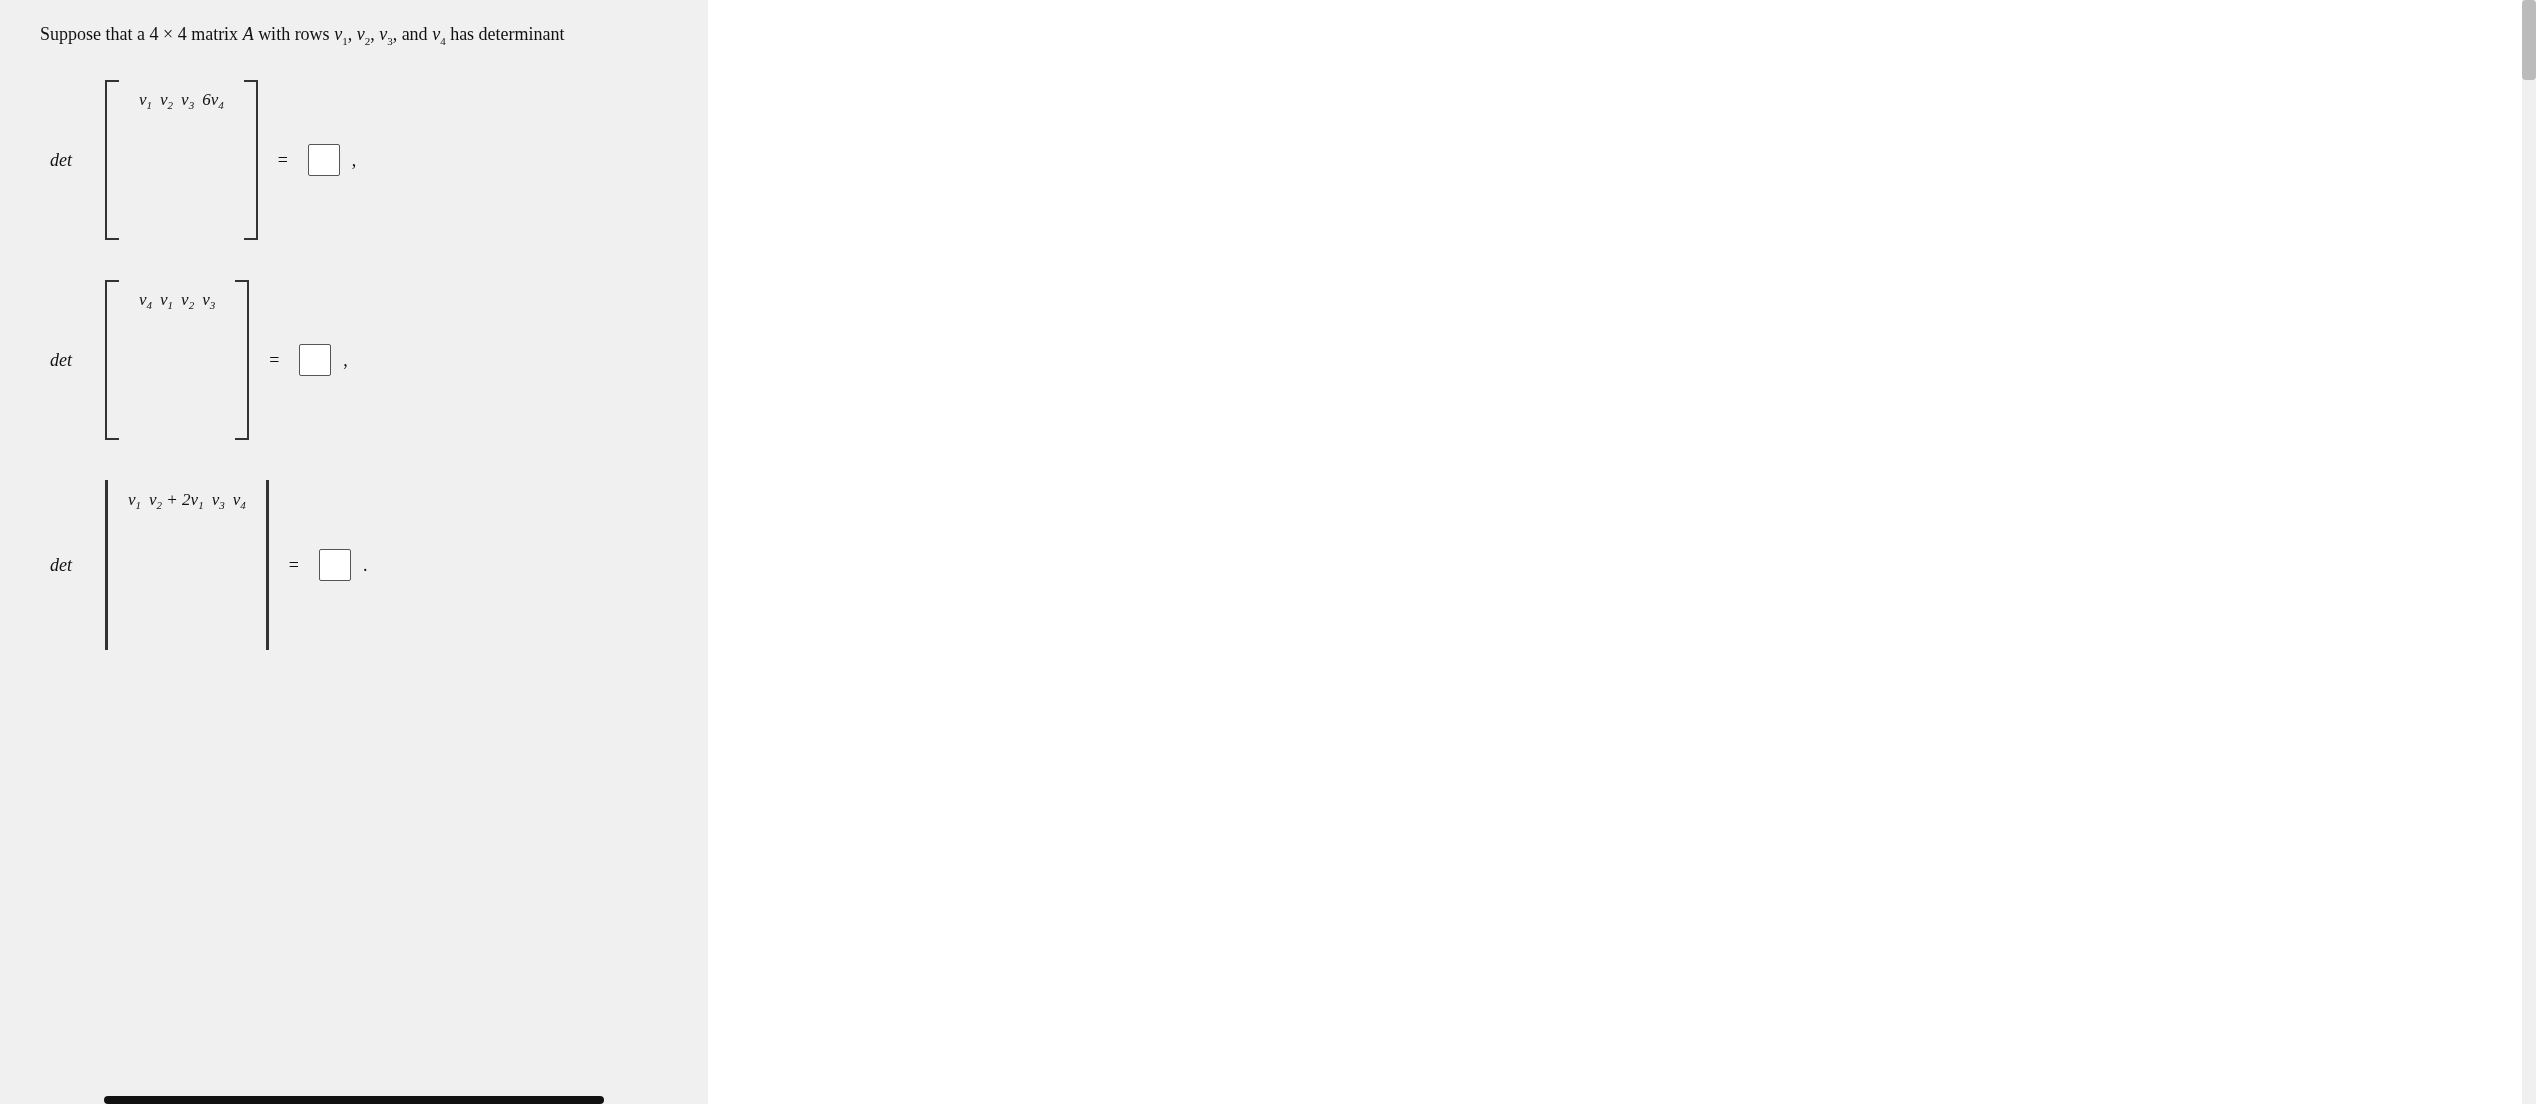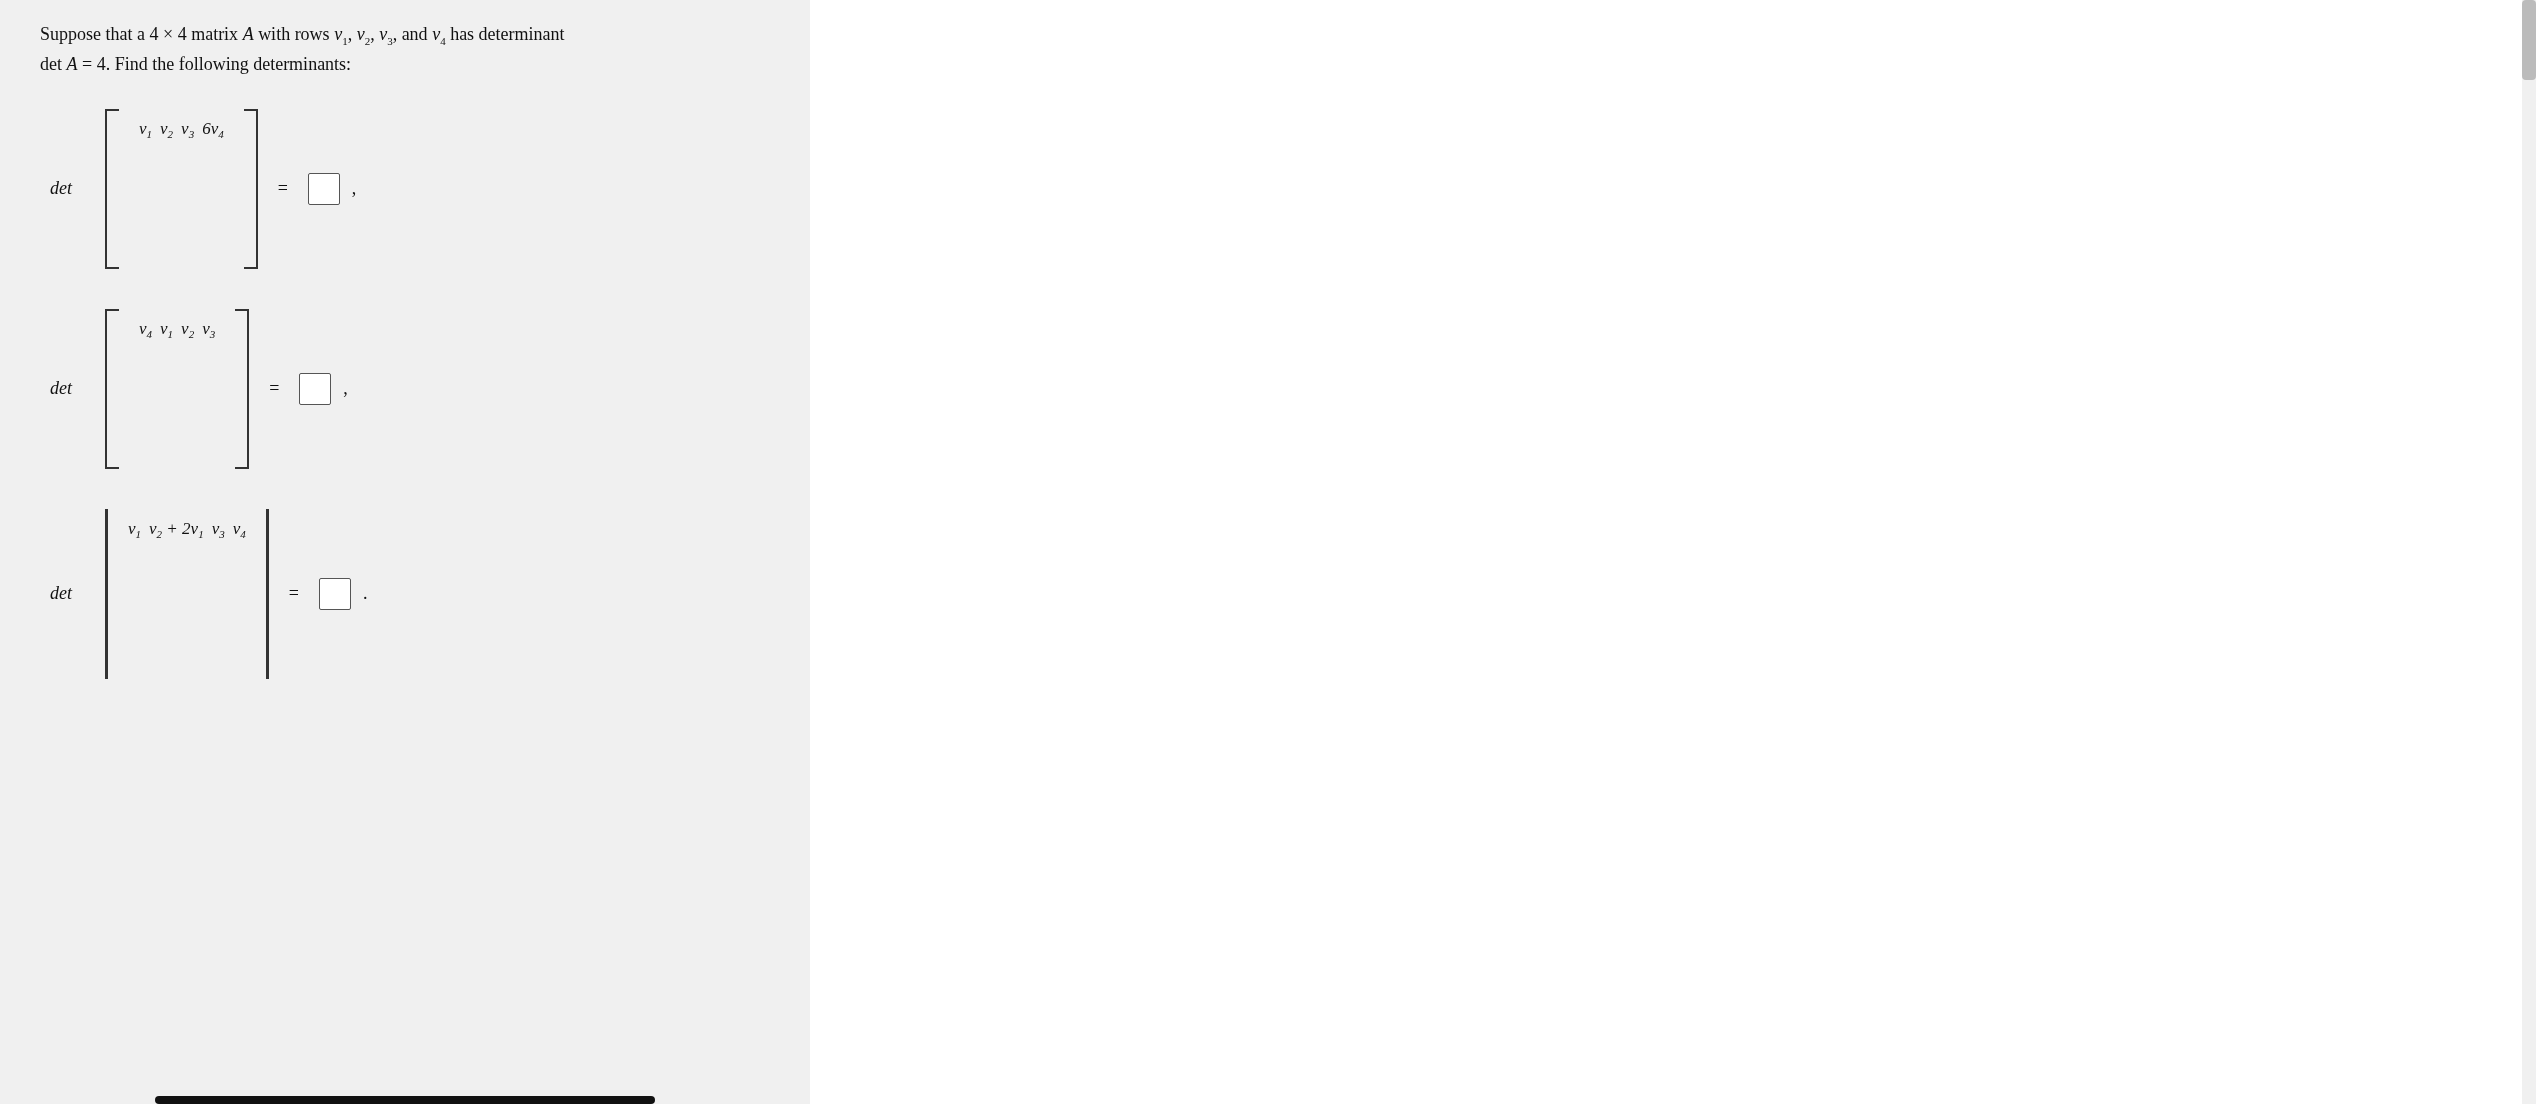--- a/index.html
+++ b/index.html
@@ -6,21 +6,21 @@
     body {
       background: #ffffff;
       font-family: 'Times New Roman', Times, serif;
       font-size: 18px;
       display: flex;
       width: 2536px;
       height: 1104px;
     }
 
     .main-panel {
-      width: 810px;
+      width: 708px;
       min-height: 1104px;
       background: #f0f0f0;
       padding: 20px 40px 40px 40px;
       position: relative;
     }
 
     .right-panel {
       flex: 1;
       background: #ffffff;
     }
@@ -176,23 +176,20 @@
 <div class="main-panel">
 
   <div class="problem-text">
     <div>
       Suppose that a 4 × 4 matrix <span class="math-italic">A</span> with rows
       <span class="math-italic">v</span><sub>1</sub>,
       <span class="math-italic">v</span><sub>2</sub>,
       <span class="math-italic">v</span><sub>3</sub>, and
       <span class="math-italic">v</span><sub>4</sub> has determinant
     </div>
-    <div>
-      det <span class="math-italic">A</span> = 4. Find the following determinants:
-    </div>
   </div>
 
   <div class="determinants-section">
 
     <div class="det-row">
       <span class="det-label">det</span>
       <div class="matrix-bracket" style="height: 160px;">
         <div style="display:flex; align-items:stretch; height:100%;">
           <div class="bracket-l"></div>
         </div>

